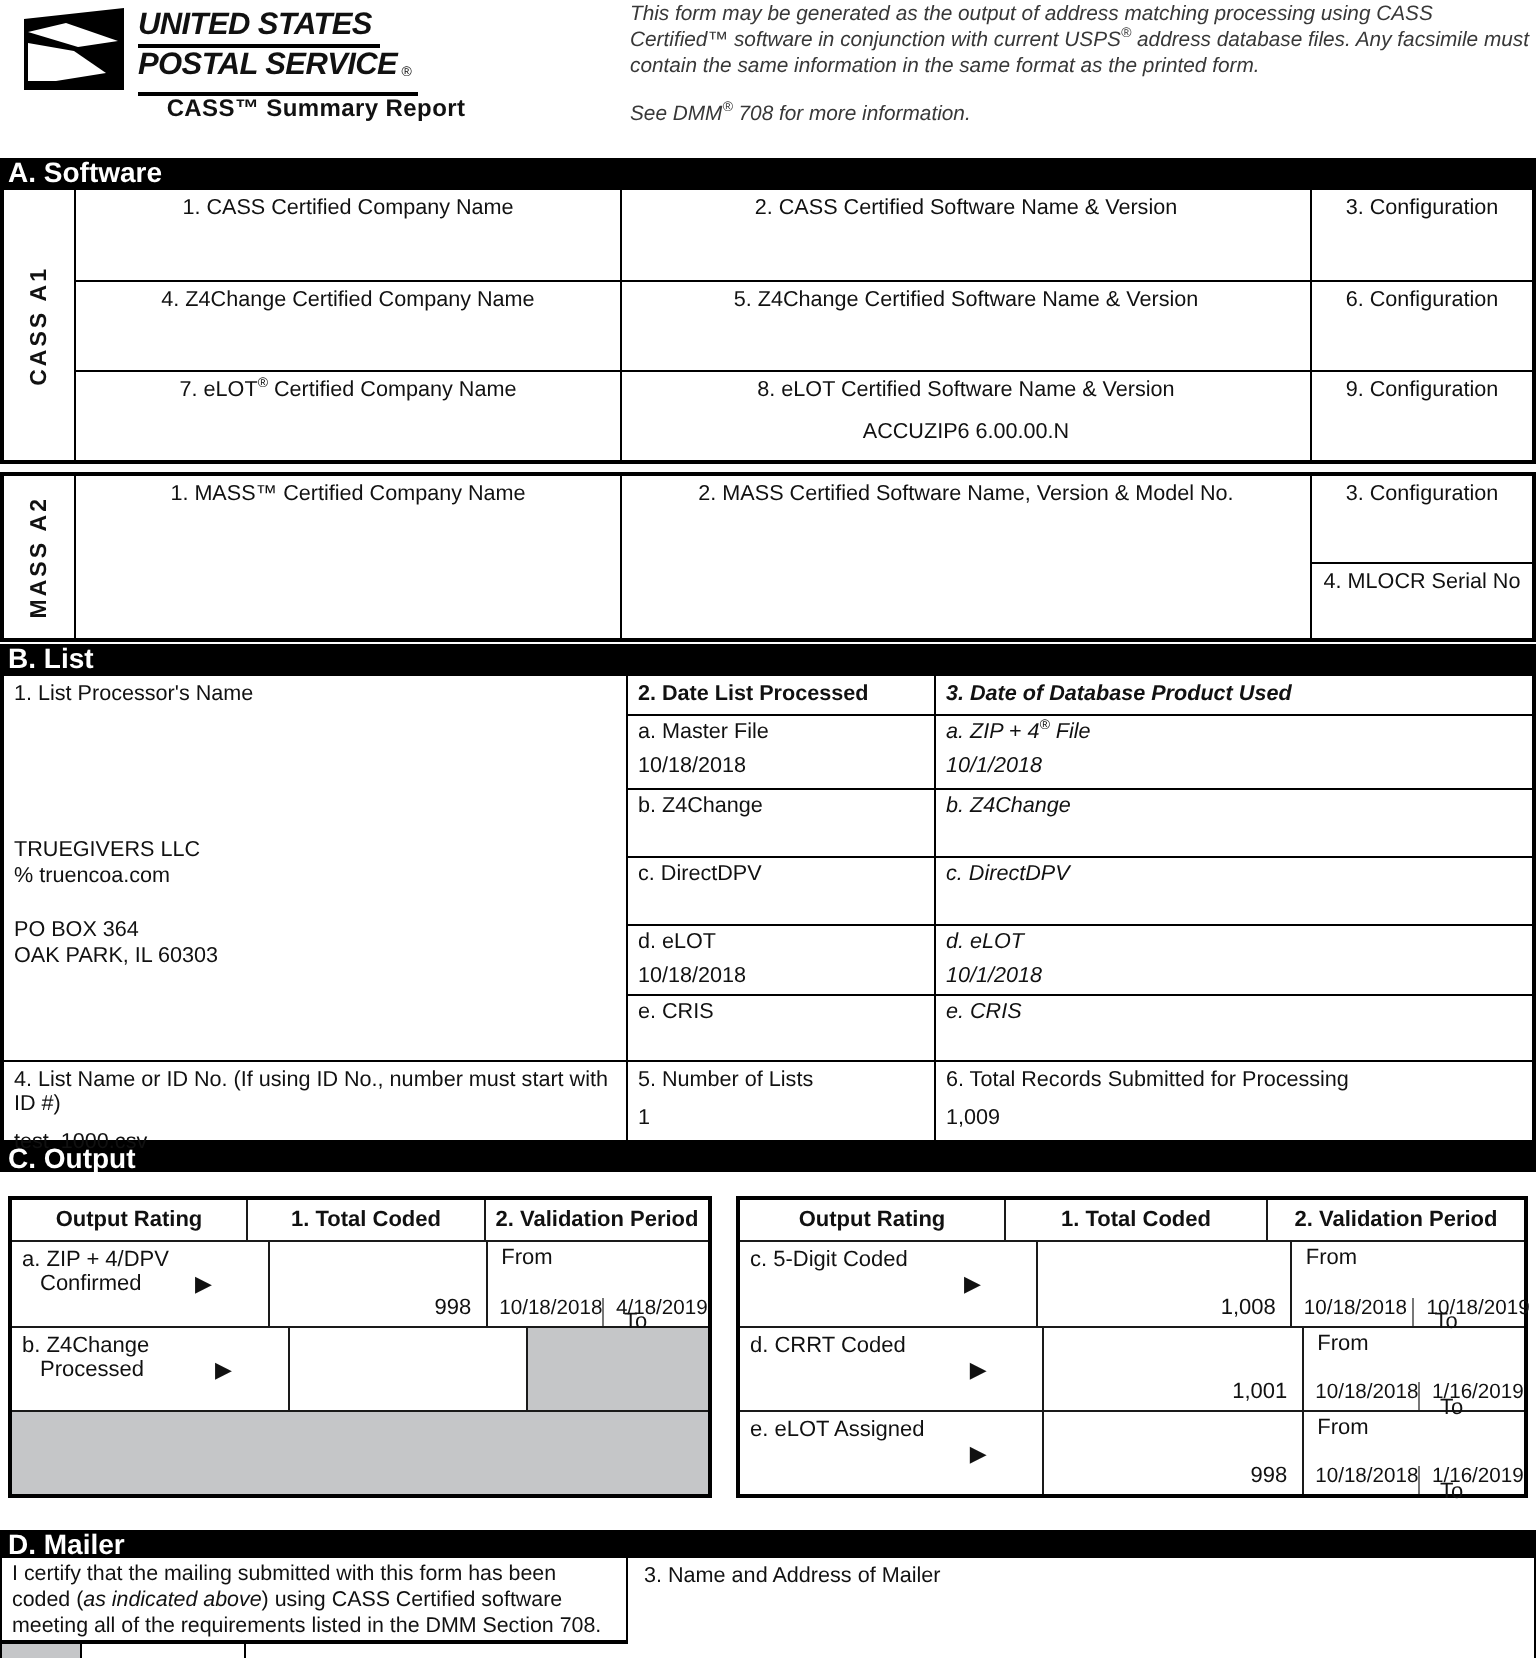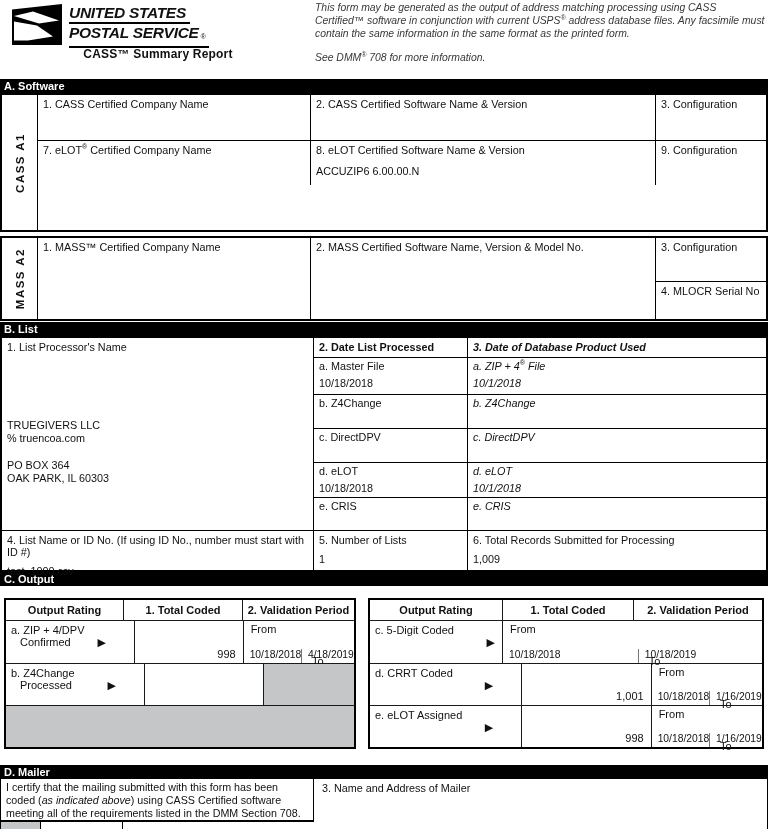--- a/index.html
+++ b/index.html
@@ -17,29 +17,29 @@
   .wordmark { font-style:italic; font-weight:bold; font-size:15.5px; line-height:18px; letter-spacing:-0.3px; }
   .wm1, .wm2 { border-bottom:2.5px solid #000; width:fit-content; padding-right:4px; }
   .reg-small { font-size:7px; vertical-align:-1px; font-weight:normal; margin-left:2px; }
   .title { position:absolute; left:40px; top:47px; width:236px; text-align:center;
            font-size:12px; font-weight:bold; letter-spacing:0.2px; }
   .notice { position:absolute; left:315px; top:2px; width:450px;
             font-style:italic; font-size:10.4px; line-height:12.8px; color:#383838; }
   .see-dmm { position:absolute; left:315px; top:52px; font-style:italic; font-size:10.4px; color:#383838; }
 
   
-  .bar { height:14px; background:#000; color:#fff; font-weight:bold; font-size:11px;
+  .bar { height:14px; background:#000; color:#fff; font-weight:bold; font-size:14px;
          line-height:14px; padding-left:4px; }
 
   
   .tbl { display:flex; border:2px solid #000; }
   .side { width:36px; border-right:1px solid #000; display:flex; align-items:center; justify-content:center; }
   .side span { writing-mode:vertical-rl; transform:rotate(180deg); font-weight:bold;
                font-size:11.5px; letter-spacing:1.5px; white-space:nowrap; }
-  .agrid { flex:1; }
+  .agrid { flex:1;text-align:center; }
   .a-row { display:flex; }
   .a-row + .a-row { border-top:1px solid #000; }
   .cell { padding:3px 5px; }
   .a-c1 { width:272px; }
   .a-c2 { width:345px; border-left:1px solid #000; }
   .a-c3 { flex:1; border-left:1px solid #000; }
   .cell .val { margin-top:9px; }
   .tbl-a1 { height:139px; }
   .tbl-a1 .a-row { height:45px; }
   .tbl-a2 { height:85px; margin-top:4px; }
@@ -130,20 +130,25 @@
   <div class="side">
       <span>CASS A1</span>
     </div>
   <div class="agrid">
     <div class="a-row">
       <div class="cell a-c1">1. CASS Certified Company Name</div>
       <div class="cell a-c2">2. CASS Certified Software Name &amp; Version</div>
       <div class="cell a-c3">3. Configuration</div>
     </div>
     <div class="a-row">
+      <div class="cell a-c1">4. Z4Change Certified Company Name</div>
+      <div class="cell a-c2">5. Z4Change Certified Software Name &amp; Version</div>
+      <div class="cell a-c3">6. Configuration</div>
+    </div>
+    <div class="a-row">
       <div class="cell a-c1">
         <div><span>7. eLOT</span><sup>®</sup><span> Certified Company Name</span></div>
       </div>
       <div class="cell a-c2">
         <div>8. eLOT Certified Software Name &amp; Version</div>
         <div class="val">ACCUZIP6 6.00.00.N</div>
       </div>
       <div class="cell a-c3">9. Configuration</div>
     </div>
   </div>
@@ -264,20 +269,21 @@
     <div class="c-hrow">
       <div class="col1 hdrcell">Output Rating</div>
       <div class="col2 hdrcell">1. Total Coded</div>
       <div class="col3 hdrcell">2. Validation Period</div>
     </div>
     <div class="c-row">
       <div class="col1 rating">
         <div>c. 5-Digit Coded</div>
         <span class="arrow">▶</span>
       </div>
+      <div class="col2 total">1,008</div>
       <div class="col3">
         <div class="vp">
           <span class="flab">From</span>
           <span class="tlab">To</span>
           <span class="fdate">10/18/2018</span>
           <span class="tdate">10/18/2019</span>
         </div>
       </div>
     </div>
     <div class="c-row">

